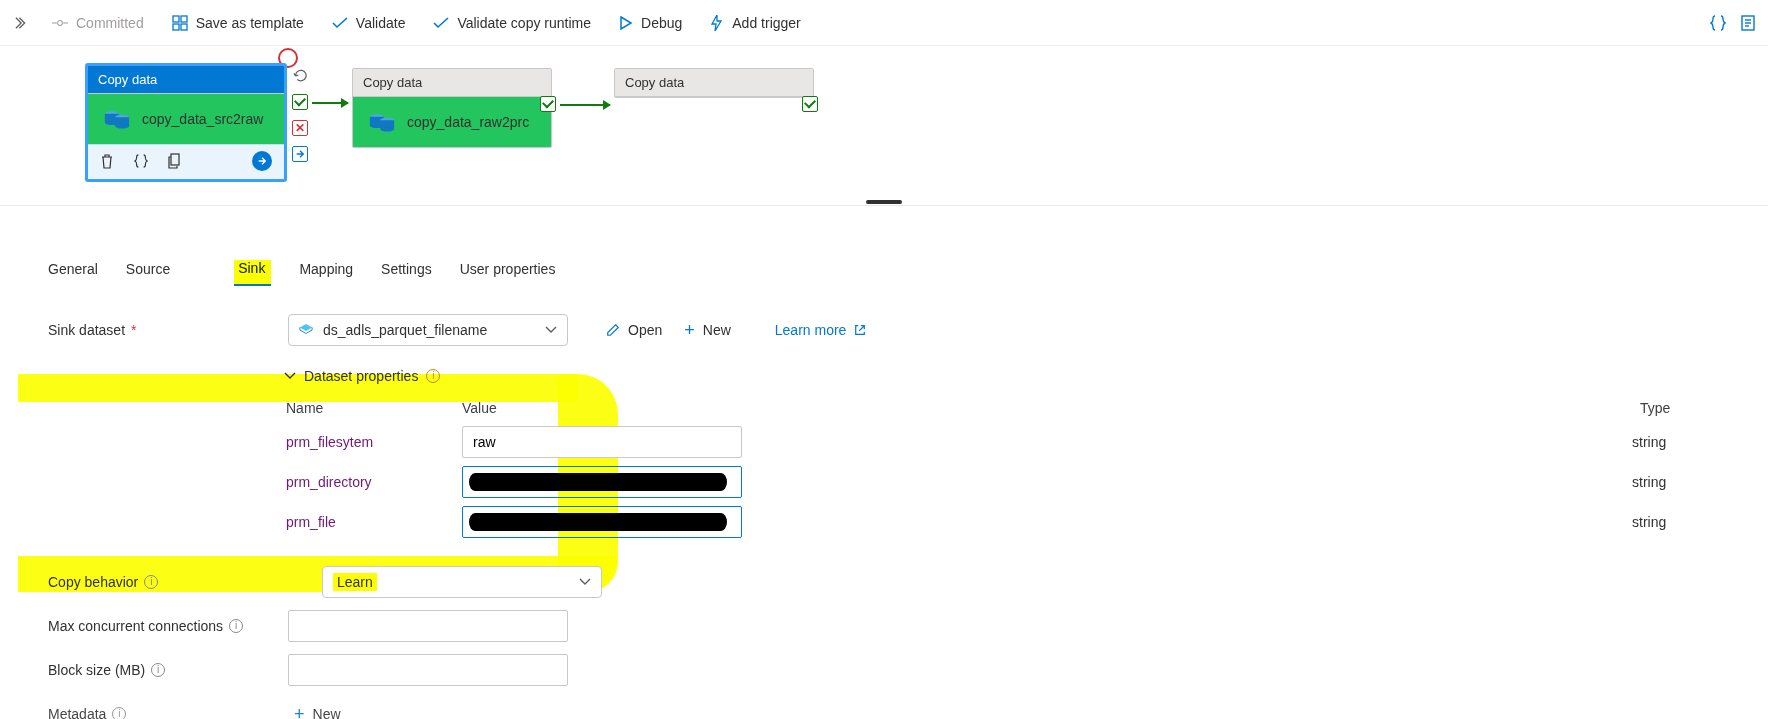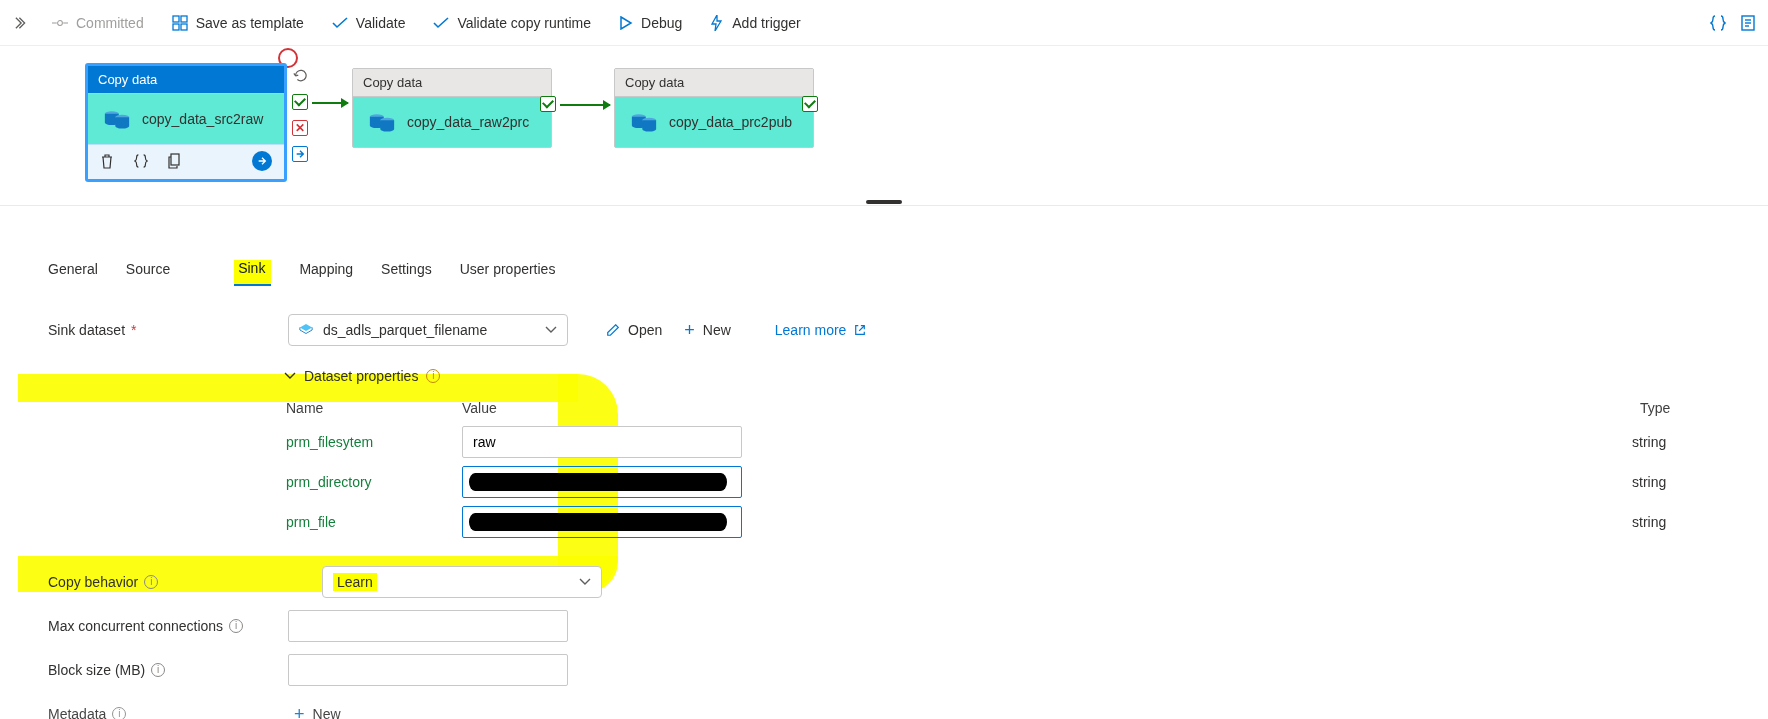--- a/index.html
+++ b/index.html
@@ -20,21 +20,21 @@
   .tb-expand{width:28px;height:30px;display:flex;align-items:center;justify-content:center;color:#605e5c;cursor:pointer;}
   .tb-btn{display:inline-flex;align-items:center;gap:8px;padding:0 12px;height:32px;cursor:pointer;color:#323130;white-space:nowrap;}
   .tb-btn.disabled{color:#a19f9d;cursor:default;}
   .tb-btn .ico{color:var(--blue);display:inline-flex;}
   .tb-spacer{flex:1;}
   .tb-right{display:flex;gap:6px;align-items:center;}
   .tb-mini{width:24px;height:24px;display:flex;align-items:center;justify-content:center;cursor:pointer;color:var(--blue);}
 
   
   .canvas{position:relative;height:160px;border-bottom:1px solid #eaeaea;}
-  .node{position:absolute;border:1px solid var(--gray-border);background:#5eead4;border-radius:2px;}
+  .node{position:absolute;border:1px solid var(--gray-border);background:#22c55e;border-radius:2px;}
   .node .hdr{background:var(--panel-gray);padding:6px 10px;font-size:13px;color:#323130;border-bottom:1px solid var(--gray-border);}
   .node .body{display:flex;align-items:center;gap:12px;padding:14px 16px;color:#323130;min-height:50px;}
   .node .body .cube{width:26px;height:22px;}
   .node-selected{border:2px solid #3aa0ff;box-shadow:0 0 0 1px #3aa0ff;}
   .node-selected .hdr{background:var(--blue);color:#fff;}
   .node-selected .tools{display:flex;gap:20px;align-items:center;padding:6px 12px 8px;border-top:1px solid #bcdffb;background:#eaf4fd;color:#323130;}
   .node-selected .tools .go{margin-left:auto;color:#fff;background:var(--blue);width:20px;height:20px;border-radius:50%;display:flex;align-items:center;justify-content:center;}
   .port-ok{position:absolute;width:16px;height:16px;border:1px solid #107c10;border-radius:2px;background:#fff;display:flex;align-items:center;justify-content:center;}
   .port-ok::after{content:"";width:8px;height:5px;border-left:2px solid #107c10;border-bottom:2px solid #107c10;transform:rotate(-45deg);margin-top:-3px;}
   .port-fail{position:absolute;width:16px;height:16px;border:1px solid #d13438;border-radius:2px;background:#fff;color:#d13438;font-size:12px;line-height:14px;text-align:center;font-weight:600;}
@@ -69,21 +69,21 @@
   .link-btn .ico{color:var(--blue);}
 
   .ds-group{margin:14px 0 0 230px;position:relative;}
   .ds-title{display:inline-flex;align-items:center;gap:8px;padding:2px 6px;cursor:pointer;}
   .ds-table{margin-top:8px;width:100%;}
   .ds-table .hdr-row{display:flex;color:#404040;font-weight:400;padding:6px 8px;}
   .ds-table .col-name{width:176px;}
   .ds-table .col-value{width:300px;}
   .ds-table .col-type{width:80px;text-align:left;position:absolute;right:0;}
   .ds-row{display:flex;align-items:center;padding:4px 8px;min-height:40px;}
-  .ds-row .col-name{width:176px;color:#15803d;}
+  .ds-row .col-name{width:176px;color:#701a75;}
   .ds-row .col-value{width:300px;}
   .ds-row .col-type{position:absolute;right:8px;color:#323130;}
 
   .scribble{display:inline-block;width:258px;height:18px;background:#000;border-radius:8px/12px;}
 
   
   .hilite-blob{position:absolute;background:var(--yellow-hilite);opacity:0.92;z-index:-1;}
 
   .info-dot{display:inline-flex;width:14px;height:14px;border:1px solid #8a8886;color:#8a8886;border-radius:50%;align-items:center;justify-content:center;font-size:10px;line-height:10px;}
   .info-dot::after{content:"i";}
@@ -255,31 +255,20 @@
           </svg>
       </span>
       <span>copy_data_raw2prc</span>
     </div>
   </div>
   <div class="port-ok" style="left:540px;top:50px;"></div>
   <div class="arrow" style="left:560px;top:58px;width:50px;"></div>
 
   <div class="node" style="left:614px;top:22px;width:200px;">
     <div class="hdr">Copy data</div>
-    <div class="body">
-      <span class="cube">
-        <svg width="26" height="22" viewBox="0 0 30 24">
-            <ellipse cx="9" cy="6" rx="8" ry="3" fill="#50a7e0"></ellipse>
-            <path d="M1 6v10c0 1.7 3.6 3 8 3s8-1.3 8-3V6" fill="#1078c3"></path>
-            <ellipse cx="21" cy="10" rx="8" ry="3" fill="#50a7e0"></ellipse>
-            <path d="M13 10v10c0 1.7 3.6 3 8 3s8-1.3 8-3V10" fill="#1078c3"></path>
-          </svg>
-      </span>
-      <span>copy_data_prc2pub</span>
-    </div>
   </div>
   <div class="port-ok" style="left:802px;top:50px;"></div>
 </div>
 
 <div class="resize-grip"></div>
 
 <div class="tabs">
   <div class="tab">General</div>
   <div class="tab">Source</div>
   <div class="tab active hl">Sink</div>

